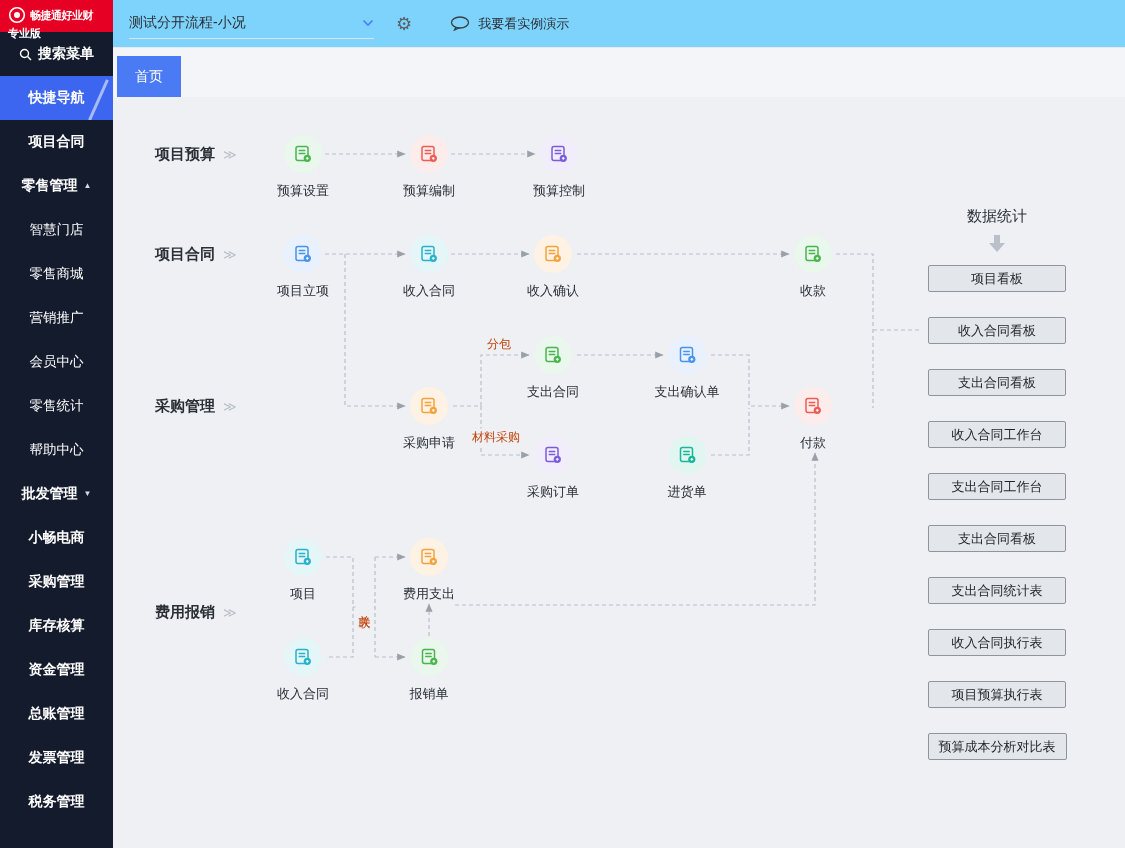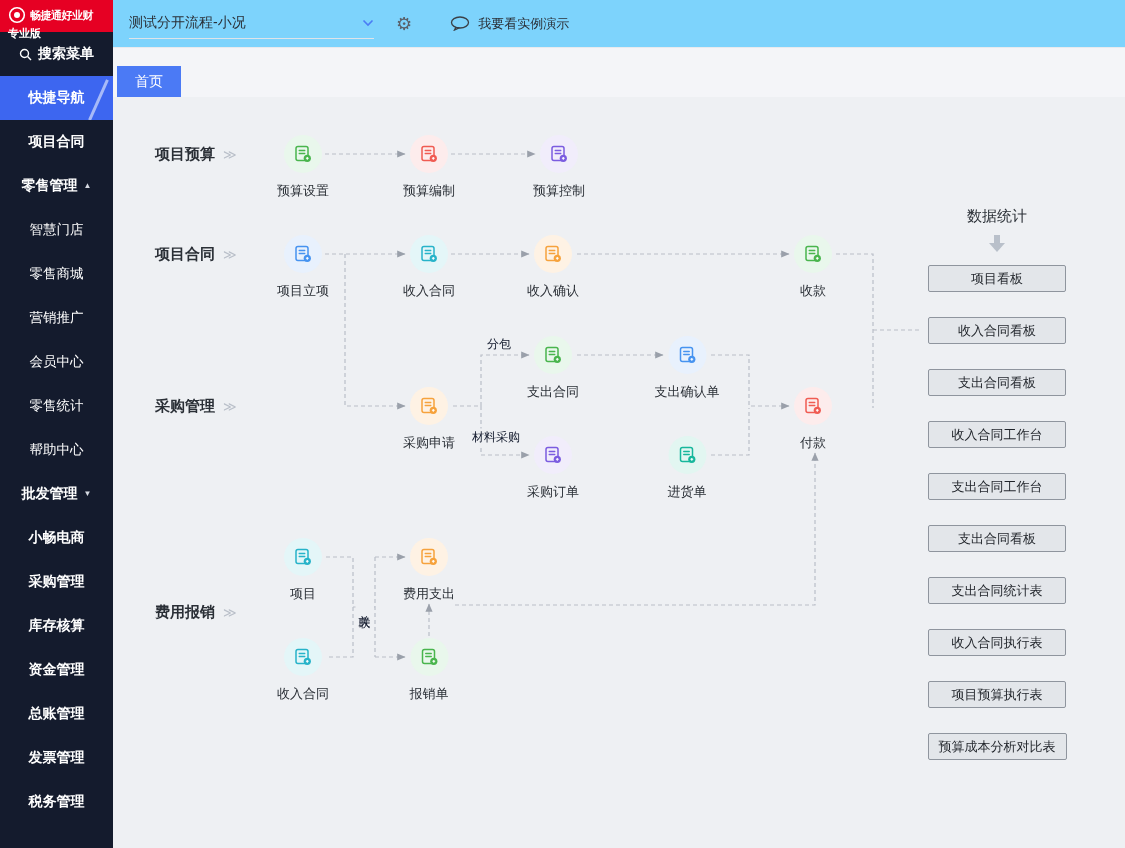--- a/index.html
+++ b/index.html
@@ -21,32 +21,32 @@
   .mi-caret{font-size:8px;color:#d6dae2;line-height:1;}
   .mi-search{display:flex;align-items:center;}
 
   
   .main{flex:1;display:flex;flex-direction:column;min-width:0;}
   .topbar{height:48px;background:#7dd3fc;border-bottom:1px solid #e8eaee;display:flex;align-items:center;padding:0 16px;flex-shrink:0;}
   .flow-select{width:245px;height:30px;display:flex;align-items:center;justify-content:space-between;border-bottom:1px solid #dfe3e9;font-size:14px;color:#2a2f36;cursor:pointer;}
   .gear{margin-left:22px;font-size:18px;color:#596069;cursor:pointer;line-height:1;}
   .demo{margin-left:38px;display:flex;align-items:center;gap:8px;font-size:13px;color:#2a2f36;cursor:pointer;}
   .tabbar{height:49px;background:#f4f5f8;display:flex;align-items:flex-end;padding-left:4px;flex-shrink:0;}
-  .tab{height:31px;min-width:59px;padding:0 18px;display:flex;align-items:center;justify-content:center;font-size:14px;cursor:pointer;}
+  .tab{height:41px;min-width:59px;padding:0 18px;display:flex;align-items:center;justify-content:center;font-size:14px;cursor:pointer;}
   .tab.active{background:#4b7af5;color:#fff;}
 
   
   .content{flex:1;position:relative;background:#eef0f3;overflow:hidden;}
   .connectors{position:absolute;left:0;top:0;pointer-events:none;}
   .row-label{position:absolute;left:42px;display:flex;align-items:center;gap:8px;font-size:15px;font-weight:600;color:#2a2f36;height:22px;white-space:nowrap;}
   .row-arrow{color:#b9bfc9;font-size:13px;font-weight:400;}
   .node{position:absolute;display:flex;flex-direction:column;align-items:center;transform:translate(-50%,-19px);}
   .node-circle{width:38px;height:38px;border-radius:50%;display:flex;align-items:center;justify-content:center;cursor:pointer;}
   .node-label{margin-top:9px;font-size:13px;color:#2a2f36;white-space:nowrap;}
-  .edge-label{position:absolute;transform:translate(-50%,-50%);font-size:12px;color:#0f172a;background:#eef0f3;padding:0 3px;white-space:nowrap;}
+  .edge-label{position:absolute;transform:translate(-50%,-50%);font-size:12px;color:#c2410c;background:#eef0f3;padding:0 3px;white-space:nowrap;}
   .edge-label.vertical{writing-mode:vertical-rl;padding:3px 0;letter-spacing:2px;}
 
   
   .stats{position:absolute;left:804px;top:110px;width:160px;display:flex;flex-direction:column;align-items:center;}
   .stats-title{font-size:15px;color:#2a2f36;}
   .stats-arrow{margin-top:9px;line-height:0;}
   .stats-buttons{margin-top:12px;display:flex;flex-direction:column;gap:25px;align-items:center;}
   .stat-btn{min-width:138px;height:27px;line-height:25px;padding:0 10px;background:#e3e6ea;border:1px solid #8f959e;border-radius:2px;font-size:13px;color:#1f2329;text-align:center;cursor:pointer;white-space:nowrap;}
 </style>
 </head>

